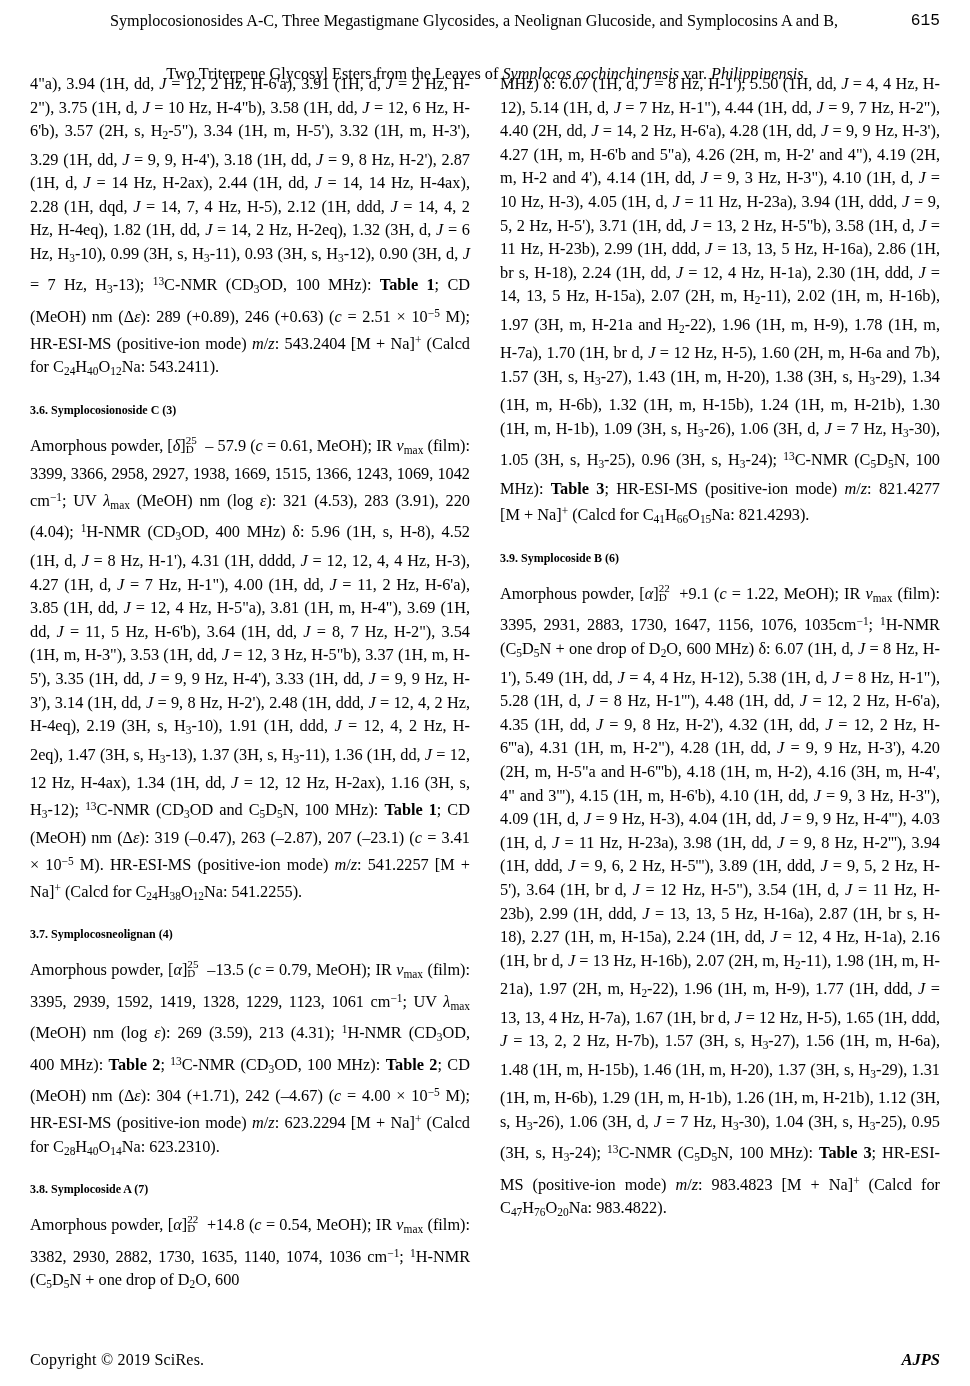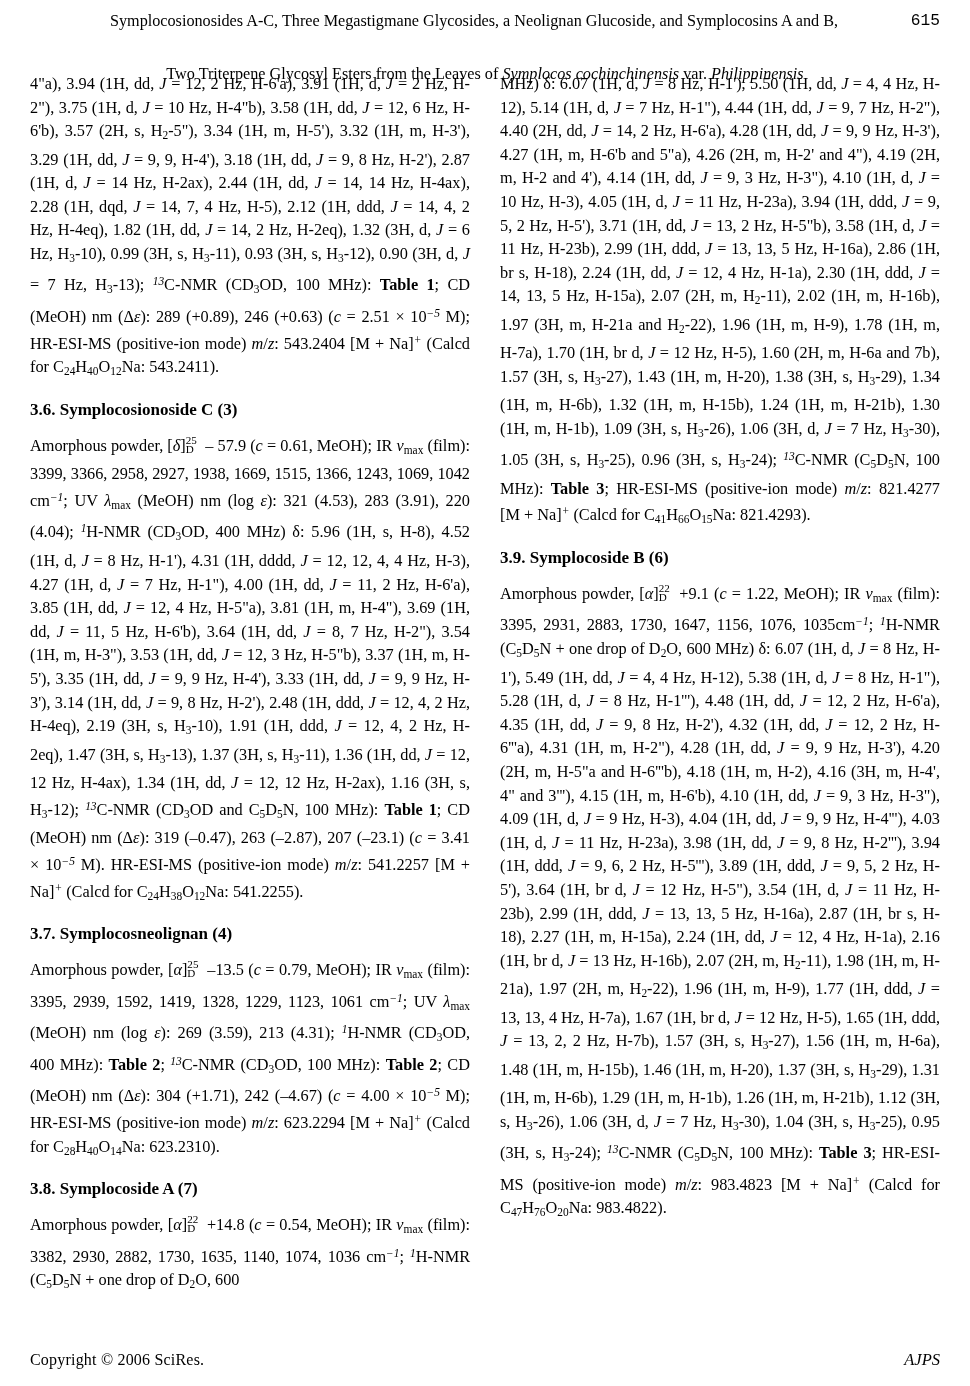--- a/index.html
+++ b/index.html
@@ -63,27 +63,27 @@
   .col p {
     margin: 0;
     text-indent: 0;
   }
   .col p.body {
     text-align: justify;
   }
   h3.sec {
     font-family: "Liberation Serif", "DejaVu Serif", serif;
     font-weight: bold;
-    font-size: 17px;
+    font-size: 12px;
     line-height: 22px;
     margin: 15px 0 13px 0;
     text-align: left;
   }
   sub { font-size: 0.7em; vertical-align: -0.25em; }
-  sup { font-size: 0.7em; vertical-align: 0.45em; font-style: italic; }
+  sup { font-size: 0.7em; vertical-align: 0.45em; }
   .bold { font-weight: bold; }
   .supsub {
     display: inline-block;
     vertical-align: baseline;
     position: relative;
     width: 0.95em;
     height: 1em;
     text-decoration: underline;
   }
   .supsub .s-up {
@@ -104,21 +104,21 @@
     left: 30px;
     right: 30px;
     bottom: 16px;
     display: flex;
     justify-content: space-between;
     align-items: baseline;
     font-size: 16px;
   }
   .footer .copy { letter-spacing: 0.2px; }
   .footer .jrn {
-    font-weight: normal;
+    font-weight: bold;
     font-style: italic;
     font-size: 16.5px;
     margin-top: 12px;
   }
 </style>
 </head>
 <body>
 
 <div class="page">
 
@@ -149,17 +149,17 @@
 
       <p class="body">MHz) δ: 6.07 (1H, d, <span class="it">J</span> = 8 Hz, H-1'), 5.50 (1H, dd, <span class="it">J</span> = 4, 4 Hz, H-12), 5.14 (1H, d, <span class="it">J</span> = 7 Hz, H-1"), 4.44 (1H, dd, <span class="it">J</span> = 9, 7 Hz, H-2"), 4.40 (2H, dd, <span class="it">J</span> = 14, 2 Hz, H-6'a), 4.28 (1H, dd, <span class="it">J</span> = 9, 9 Hz, H-3'), 4.27 (1H, m, H-6'b and 5"a), 4.26 (2H, m, H-2' and 4"), 4.19 (2H, m, H-2 and 4'), 4.14 (1H, dd, <span class="it">J</span> = 9, 3 Hz, H-3"), 4.10 (1H, d, <span class="it">J</span> = 10 Hz, H-3), 4.05 (1H, d, <span class="it">J</span> = 11 Hz, H-23a), 3.94 (1H, ddd, <span class="it">J</span> = 9, 5, 2 Hz, H-5'), 3.71 (1H, dd, <span class="it">J</span> = 13, 2 Hz, H-5"b), 3.58 (1H, d, <span class="it">J</span> = 11 Hz, H-23b), 2.99 (1H, ddd, <span class="it">J</span> = 13, 13, 5 Hz, H-16a), 2.86 (1H, br s, H-18), 2.24 (1H, dd, <span class="it">J</span> = 12, 4 Hz, H-1a), 2.30 (1H, ddd, <span class="it">J</span> = 14, 13, 5 Hz, H-15a), 2.07 (2H, m, H<sub>2</sub>-11), 2.02 (1H, m, H-16b), 1.97 (3H, m, H-21a and H<sub>2</sub>-22), 1.96 (1H, m, H-9), 1.78 (1H, m, H-7a), 1.70 (1H, br d, <span class="it">J</span> = 12 Hz, H-5), 1.60 (2H, m, H-6a and 7b), 1.57 (3H, s, H<sub>3</sub>-27), 1.43 (1H, m, H-20), 1.38 (3H, s, H<sub>3</sub>-29), 1.34 (1H, m, H-6b), 1.32 (1H, m, H-15b), 1.24 (1H, m, H-21b), 1.30 (1H, m, H-1b), 1.09 (3H, s, H<sub>3</sub>-26), 1.06 (3H, d, <span class="it">J</span> = 7 Hz, H<sub>3</sub>-30), 1.05 (3H, s, H<sub>3</sub>-25), 0.96 (3H, s, H<sub>3</sub>-24); <sup>13</sup>C-NMR (C<sub>5</sub>D<sub>5</sub>N, 100 MHz): <span class="bold">Table 3</span>; HR-ESI-MS (positive-ion mode) <span class="it">m</span>/<span class="it">z</span>: 821.4277 [M + Na]<sup>+</sup> (Calcd for C<sub>41</sub>H<sub>66</sub>O<sub>15</sub>Na: 821.4293).</p>
 
       <h3 class="sec">3.9. Symplocoside B (6)</h3>
       <p class="body">Amorphous powder, [<span class="it">α</span>]<span class="supsub"><span class="s-up">22</span><span class="s-dn">D</span></span> +9.1 (<span class="it">c</span> = 1.22, MeOH); IR <span class="it">ν</span><sub>max</sub> (film): 3395, 2931, 2883, 1730, 1647, 1156, 1076, 1035cm<sup>−1</sup>; <sup>1</sup>H-NMR (C<sub>5</sub>D<sub>5</sub>N + one drop of D<sub>2</sub>O, 600 MHz) δ: 6.07 (1H, d, <span class="it">J</span> = 8 Hz, H-1'), 5.49 (1H, dd, <span class="it">J</span> = 4, 4 Hz, H-12), 5.38 (1H, d, <span class="it">J</span> = 8 Hz, H-1"), 5.28 (1H, d, <span class="it">J</span> = 8 Hz, H-1'''), 4.48 (1H, dd, <span class="it">J</span> = 12, 2 Hz, H-6'a), 4.35 (1H, dd, <span class="it">J</span> = 9, 8 Hz, H-2'), 4.32 (1H, dd, <span class="it">J</span> = 12, 2 Hz, H-6'''a), 4.31 (1H, m, H-2"), 4.28 (1H, dd, <span class="it">J</span> = 9, 9 Hz, H-3'), 4.20 (2H, m, H-5"a and H-6'''b), 4.18 (1H, m, H-2), 4.16 (3H, m, H-4', 4" and 3'''), 4.15 (1H, m, H-6'b), 4.10 (1H, dd, <span class="it">J</span> = 9, 3 Hz, H-3"), 4.09 (1H, d, <span class="it">J</span> = 9 Hz, H-3), 4.04 (1H, dd, <span class="it">J</span> = 9, 9 Hz, H-4'''), 4.03 (1H, d, <span class="it">J</span> = 11 Hz, H-23a), 3.98 (1H, dd, <span class="it">J</span> = 9, 8 Hz, H-2'''), 3.94 (1H, ddd, <span class="it">J</span> = 9, 6, 2 Hz, H-5'''), 3.89 (1H, ddd, <span class="it">J</span> = 9, 5, 2 Hz, H-5'), 3.64 (1H, br d, <span class="it">J</span> = 12 Hz, H-5"), 3.54 (1H, d, <span class="it">J</span> = 11 Hz, H-23b), 2.99 (1H, ddd, <span class="it">J</span> = 13, 13, 5 Hz, H-16a), 2.87 (1H, br s, H-18), 2.27 (1H, m, H-15a), 2.24 (1H, dd, <span class="it">J</span> = 12, 4 Hz, H-1a), 2.16 (1H, br d, <span class="it">J</span> = 13 Hz, H-16b), 2.07 (2H, m, H<sub>2</sub>-11), 1.98 (1H, m, H-21a), 1.97 (2H, m, H<sub>2</sub>-22), 1.96 (1H, m, H-9), 1.77 (1H, ddd, <span class="it">J</span> = 13, 13, 4 Hz, H-7a), 1.67 (1H, br d, <span class="it">J</span> = 12 Hz, H-5), 1.65 (1H, ddd, <span class="it">J</span> = 13, 2, 2 Hz, H-7b), 1.57 (3H, s, H<sub>3</sub>-27), 1.56 (1H, m, H-6a), 1.48 (1H, m, H-15b), 1.46 (1H, m, H-20), 1.37 (3H, s, H<sub>3</sub>-29), 1.31 (1H, m, H-6b), 1.29 (1H, m, H-1b), 1.26 (1H, m, H-21b), 1.12 (3H, s, H<sub>3</sub>-26), 1.06 (3H, d, <span class="it">J</span> = 7 Hz, H<sub>3</sub>-30), 1.04 (3H, s, H<sub>3</sub>-25), 0.95 (3H, s, H<sub>3</sub>-24); <sup>13</sup>C-NMR (C<sub>5</sub>D<sub>5</sub>N, 100 MHz): <span class="bold">Table 3</span>; HR-ESI-MS (positive-ion mode) <span class="it">m</span>/<span class="it">z</span>: 983.4823 [M + Na]<sup>+</sup> (Calcd for C<sub>47</sub>H<sub>76</sub>O<sub>20</sub>Na: 983.4822).</p>
 
     </div>
   </div>
 
   <div class="footer">
-    <span class="copy">Copyright © 2006  SciRes.</span>
+    <span class="copy">Copyright © 2019  SciRes.</span>
     <span class="jrn">AJPS</span>
   </div>
 
 </div>
 
 </body></html>

